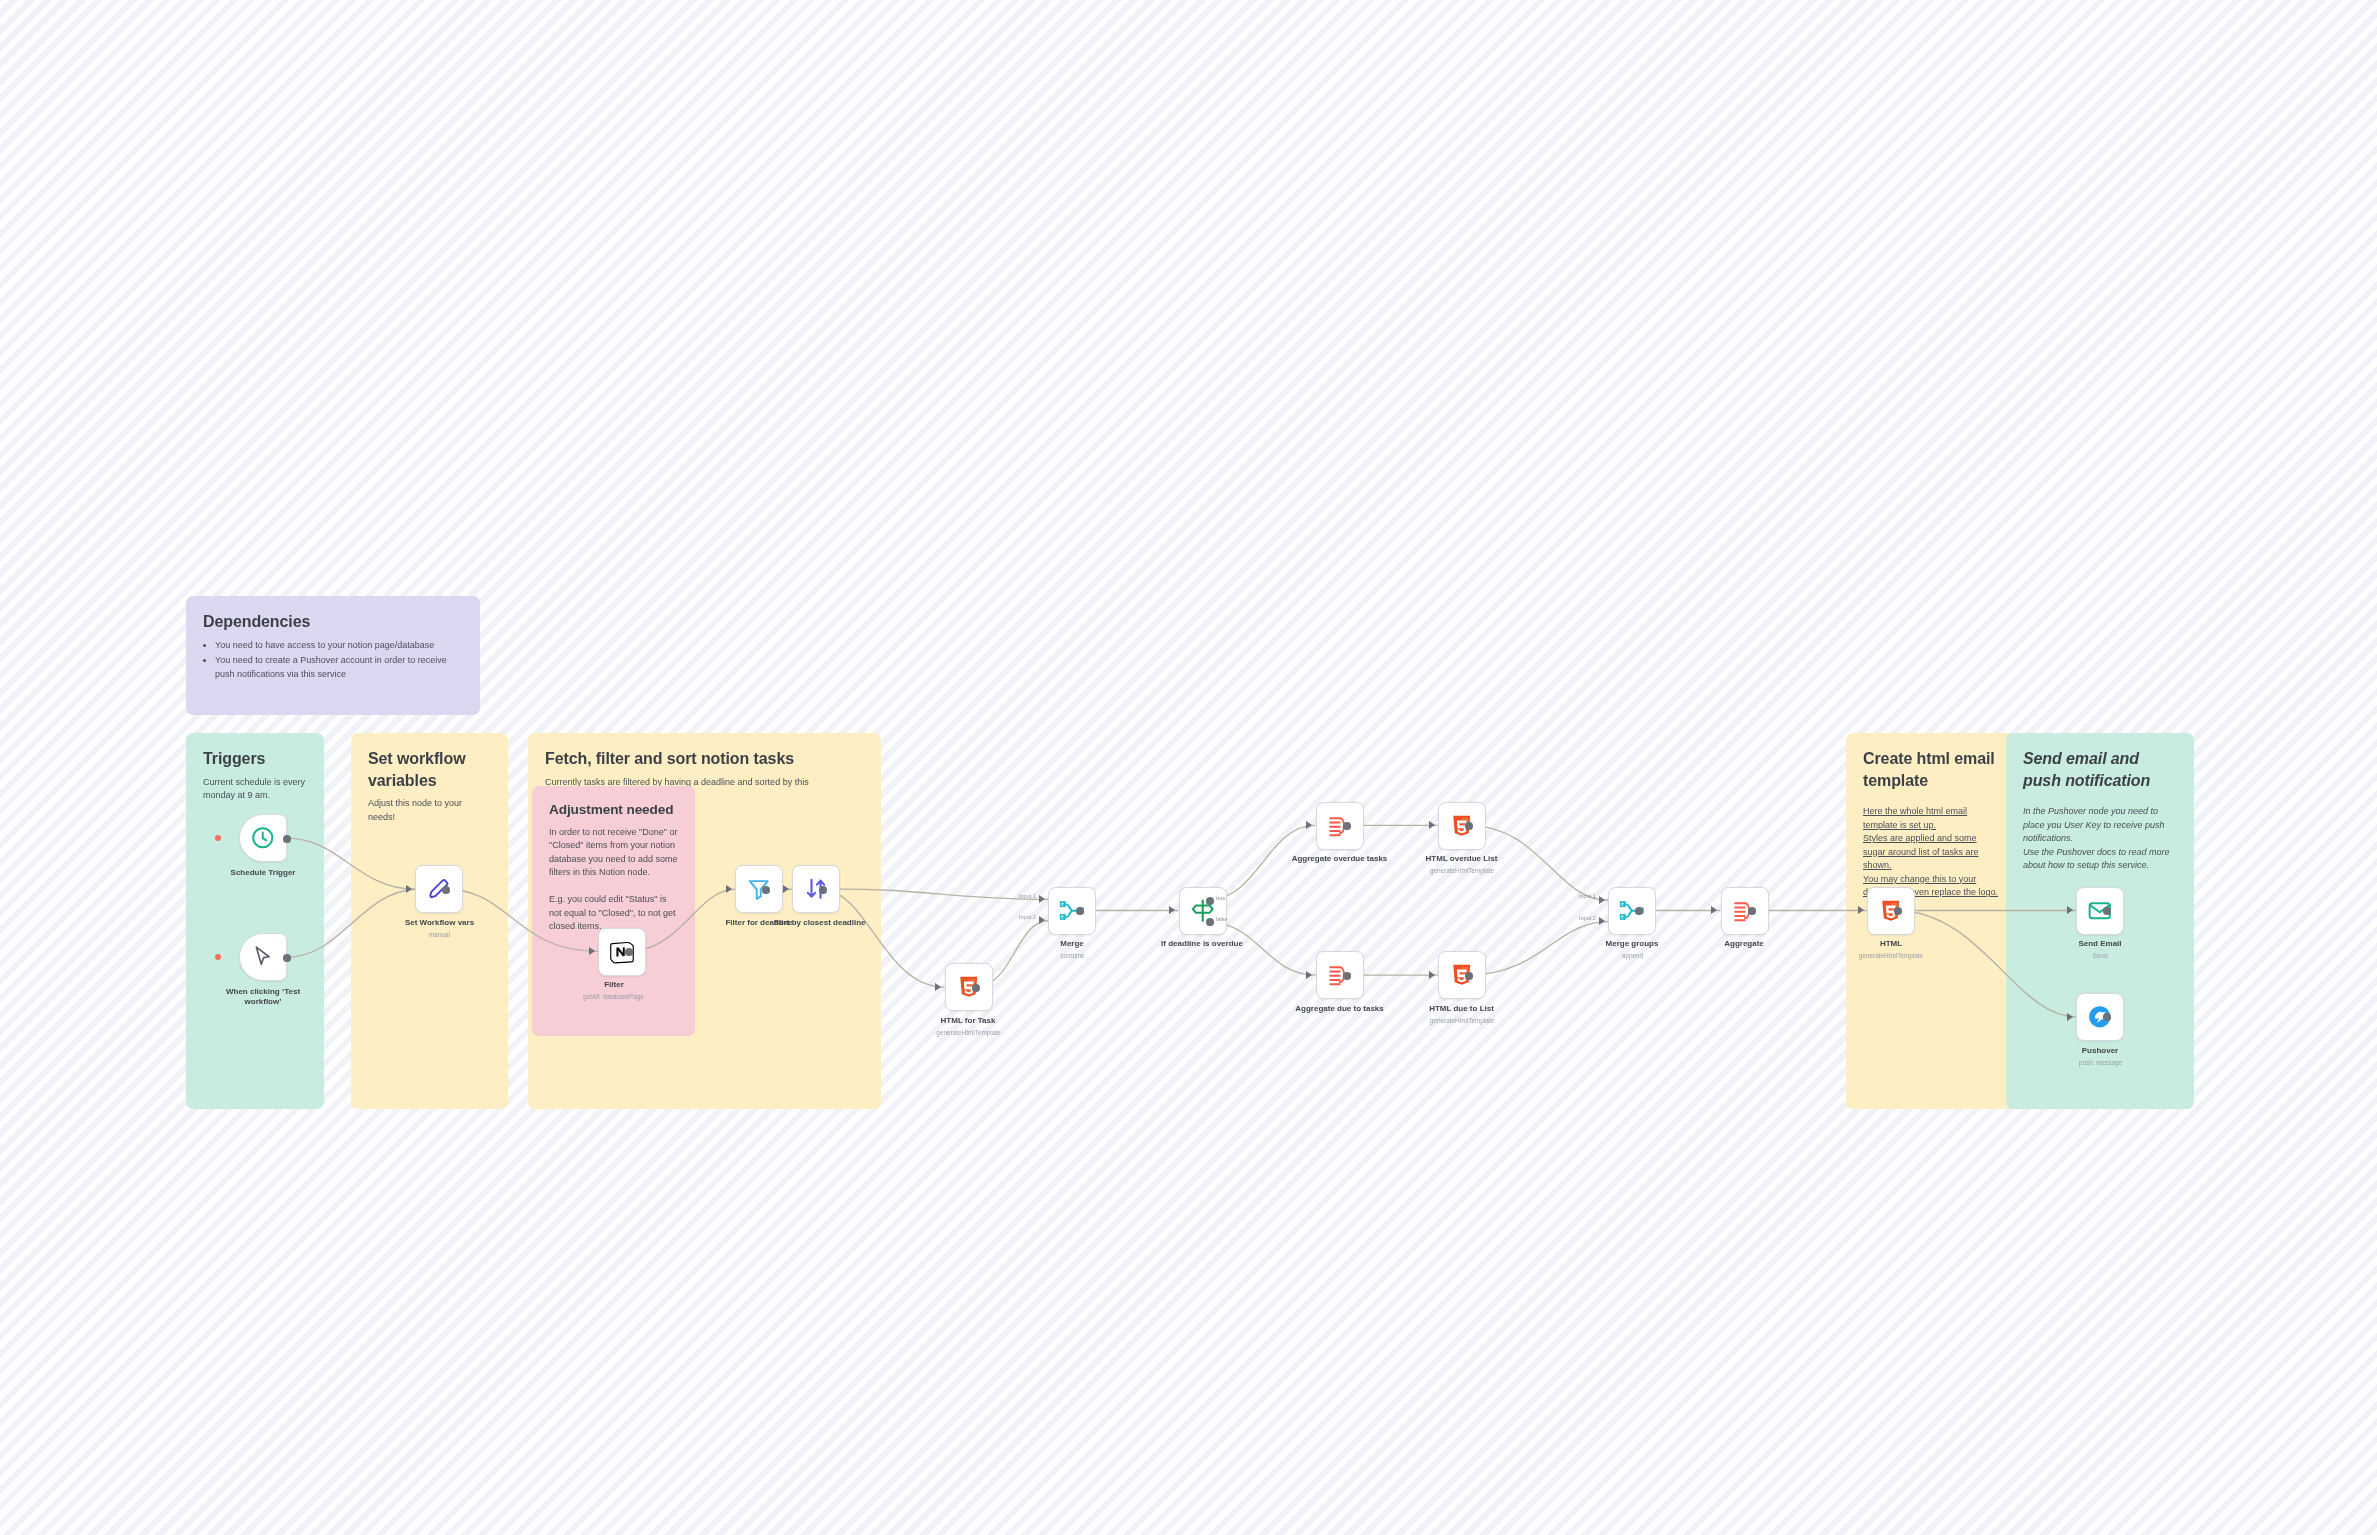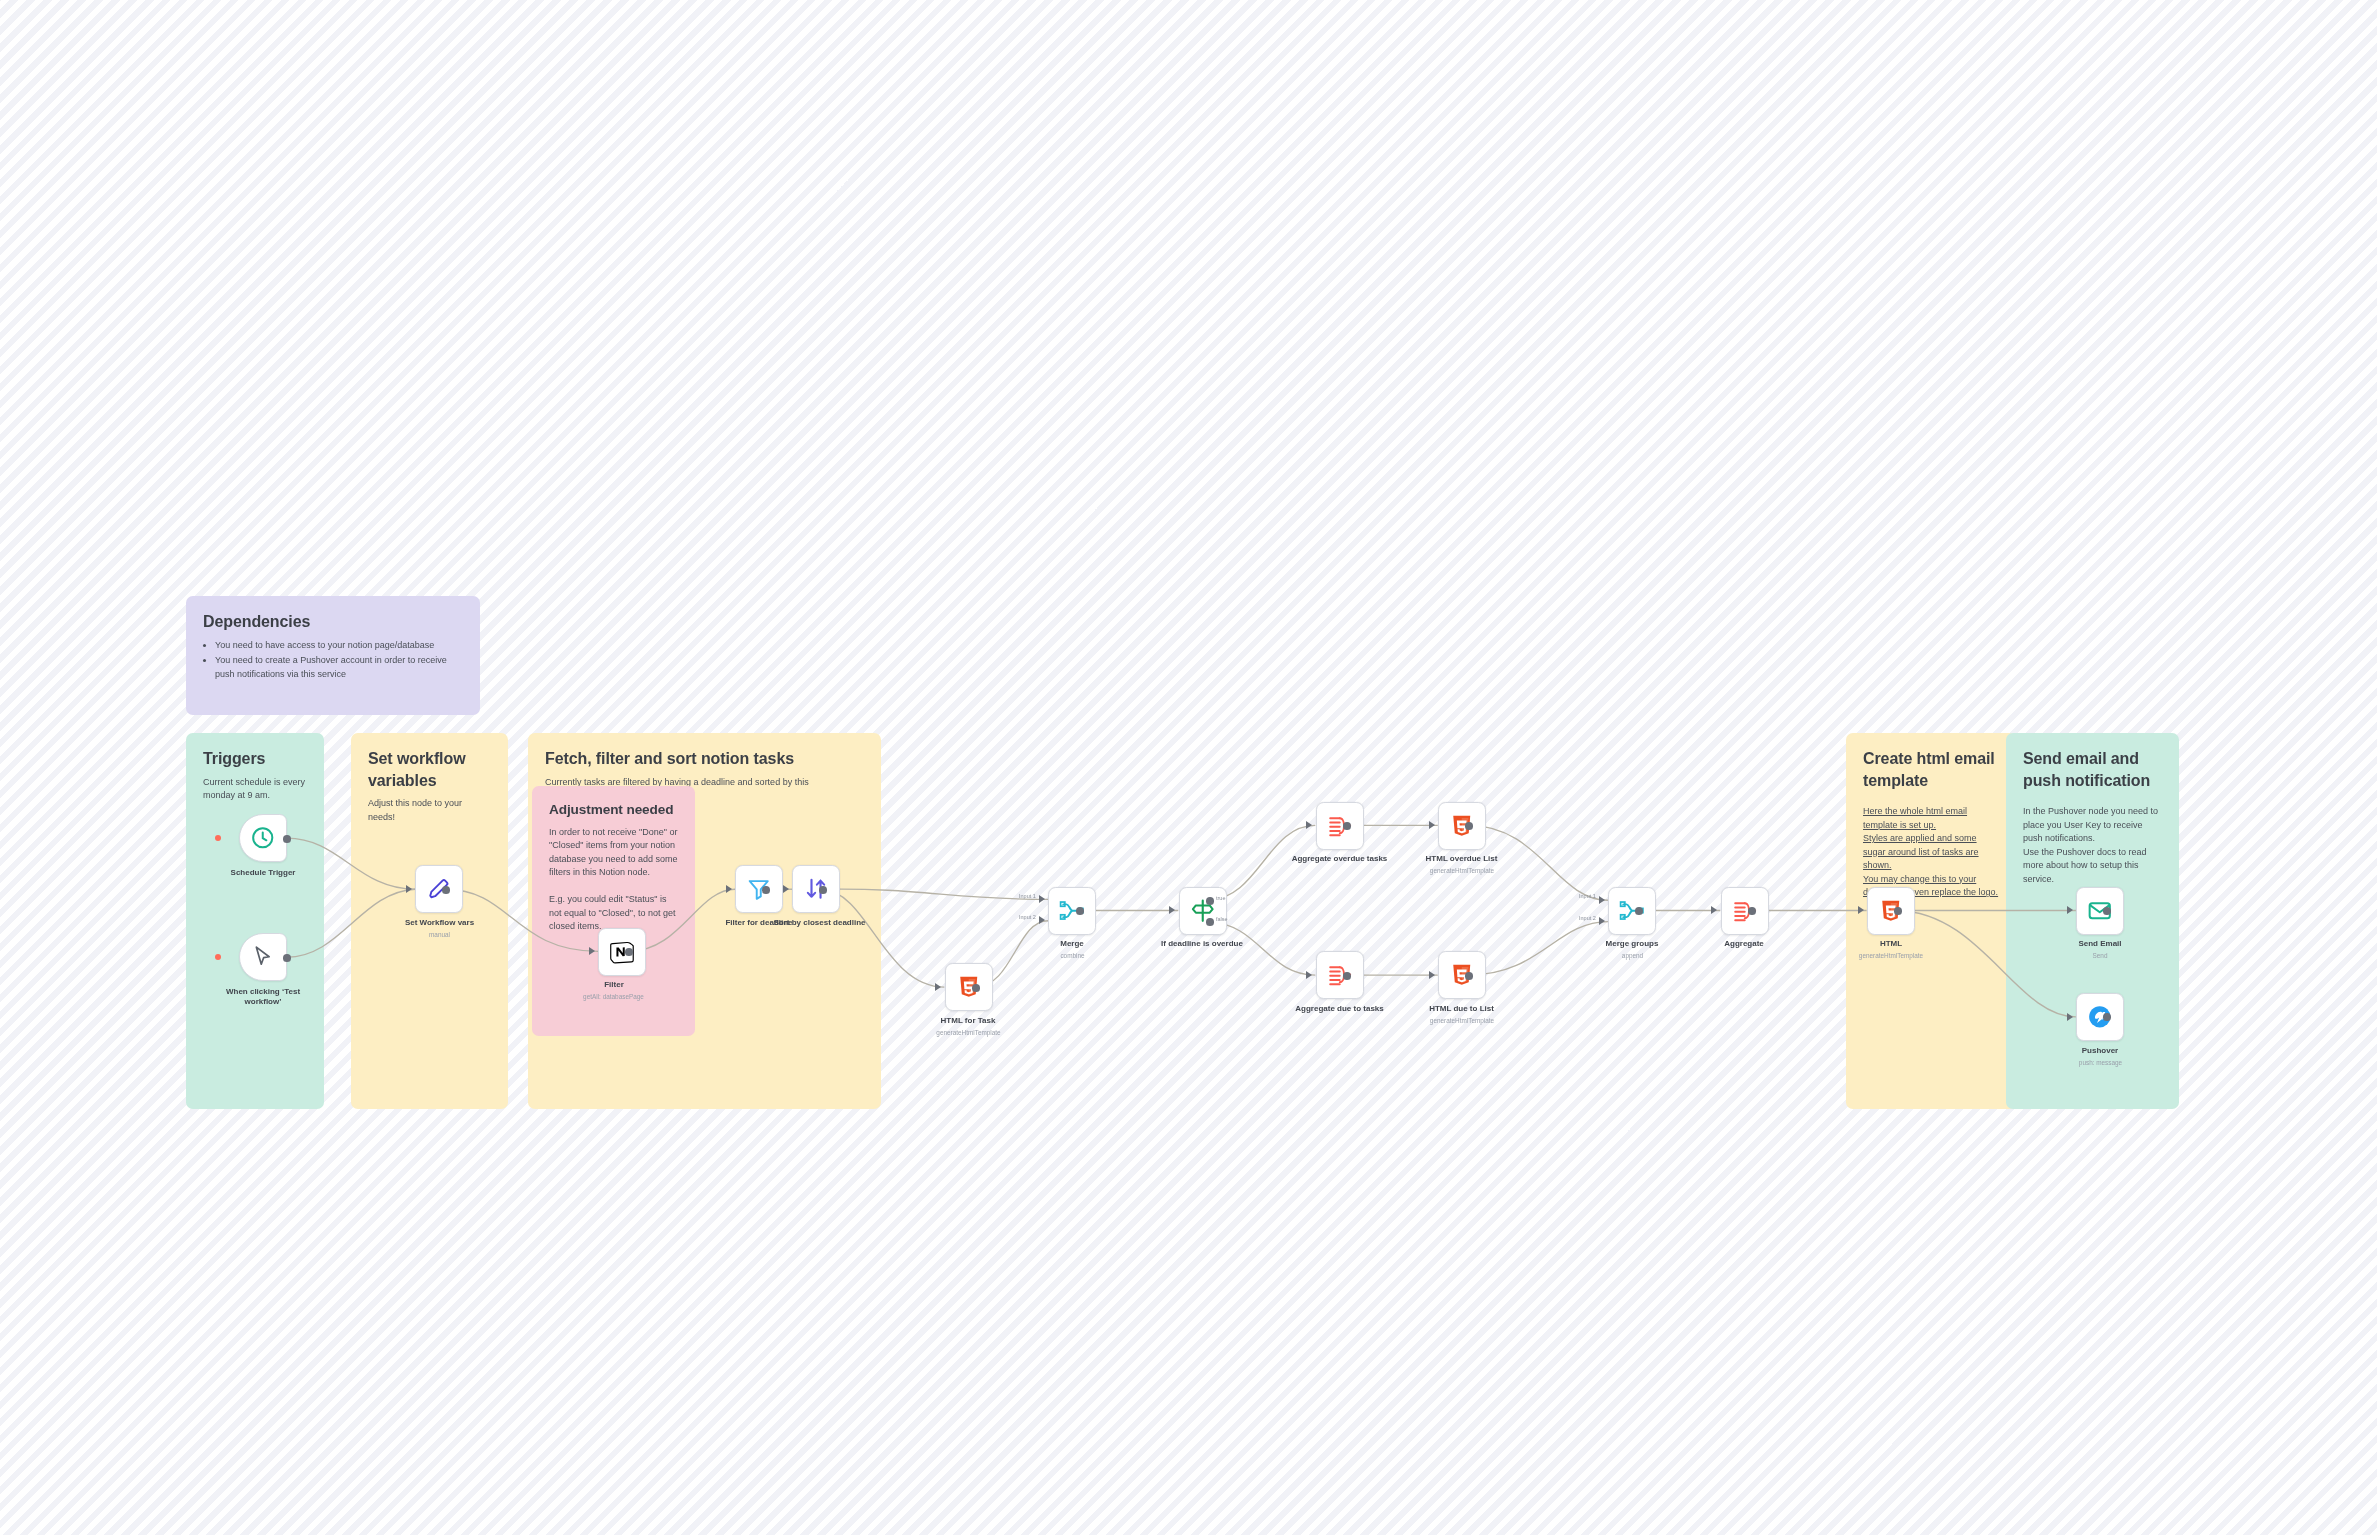--- a/index.html
+++ b/index.html
@@ -174,21 +174,21 @@
 
 
 
   <div class="sticky note-yellow" style="left:1819px; top:733px; width:170px; height:376px;margin-left:27px;">
     <div class="s-title">Create html email template</div>
     <div class="s-body" style="margin-top:13.6px;text-decoration:underline;">Here the whole html email template is set up.
 Styles are applied and some sugar around list of tasks are shown.
 You may change this to your design and even replace the logo.</div>
   </div>
 
-  <div class="sticky note-green" style="left:2006px; top:733px; width:173px; height:376px;">
+  <div class="sticky note-green" style="left:2006px; top:733px; width:188px; height:376px;font-style:italic;">
     <div class="s-title">Send email and push notification</div>
     <div class="s-body" style="margin-top:13.6px;">In the Pushover node you need to place you User Key to receive push notifications.
 Use the Pushover docs to read more about how to setup this service.</div>
   </div>
 
   <svg class="wires" viewBox="0 0 2794 1805">
 
     <path d="M 337 985 C 400 985 420 1045 488 1045"></path>
 
     <path d="M 337 1125 C 400 1125 425 1048 488 1045"></path>

